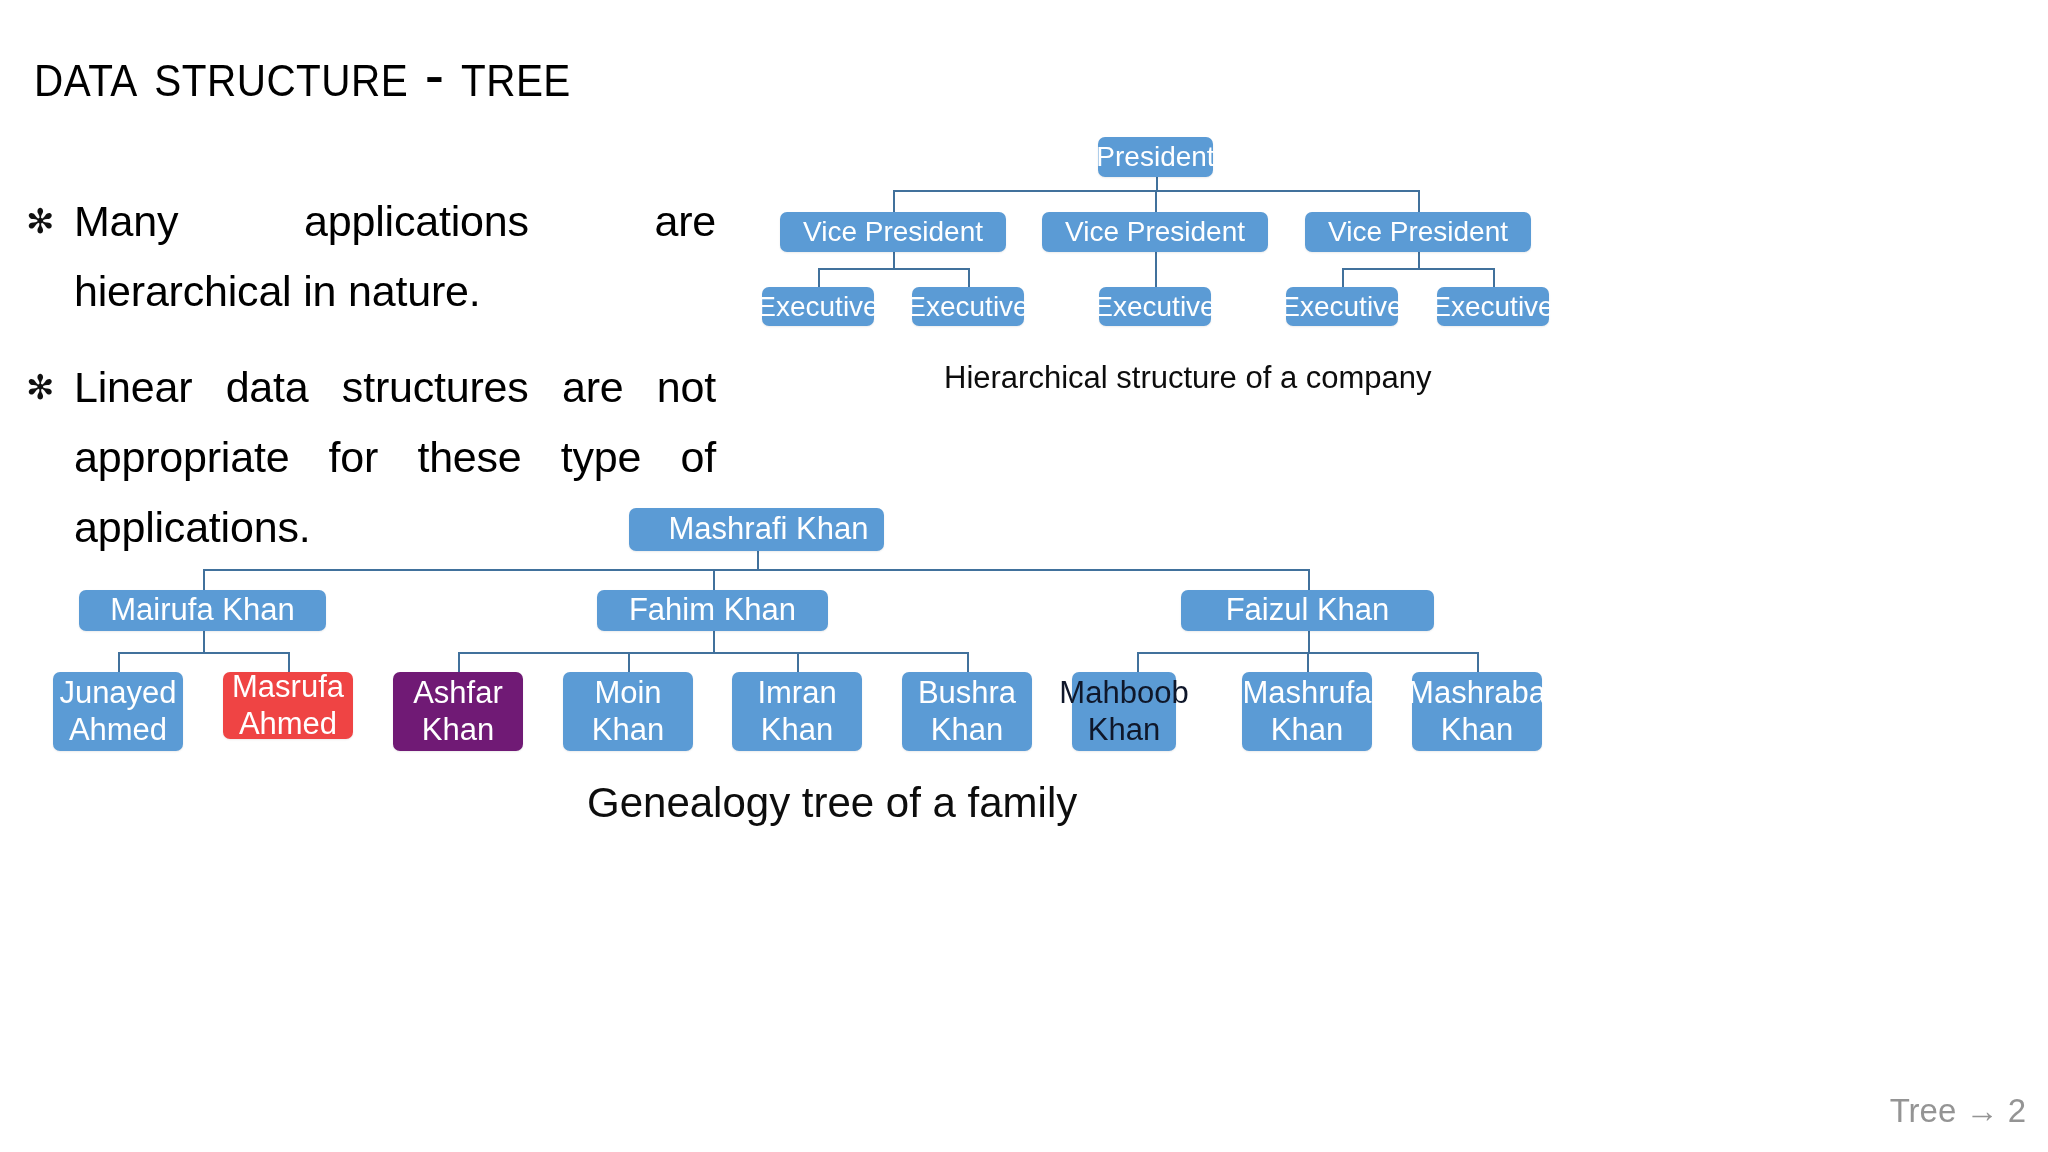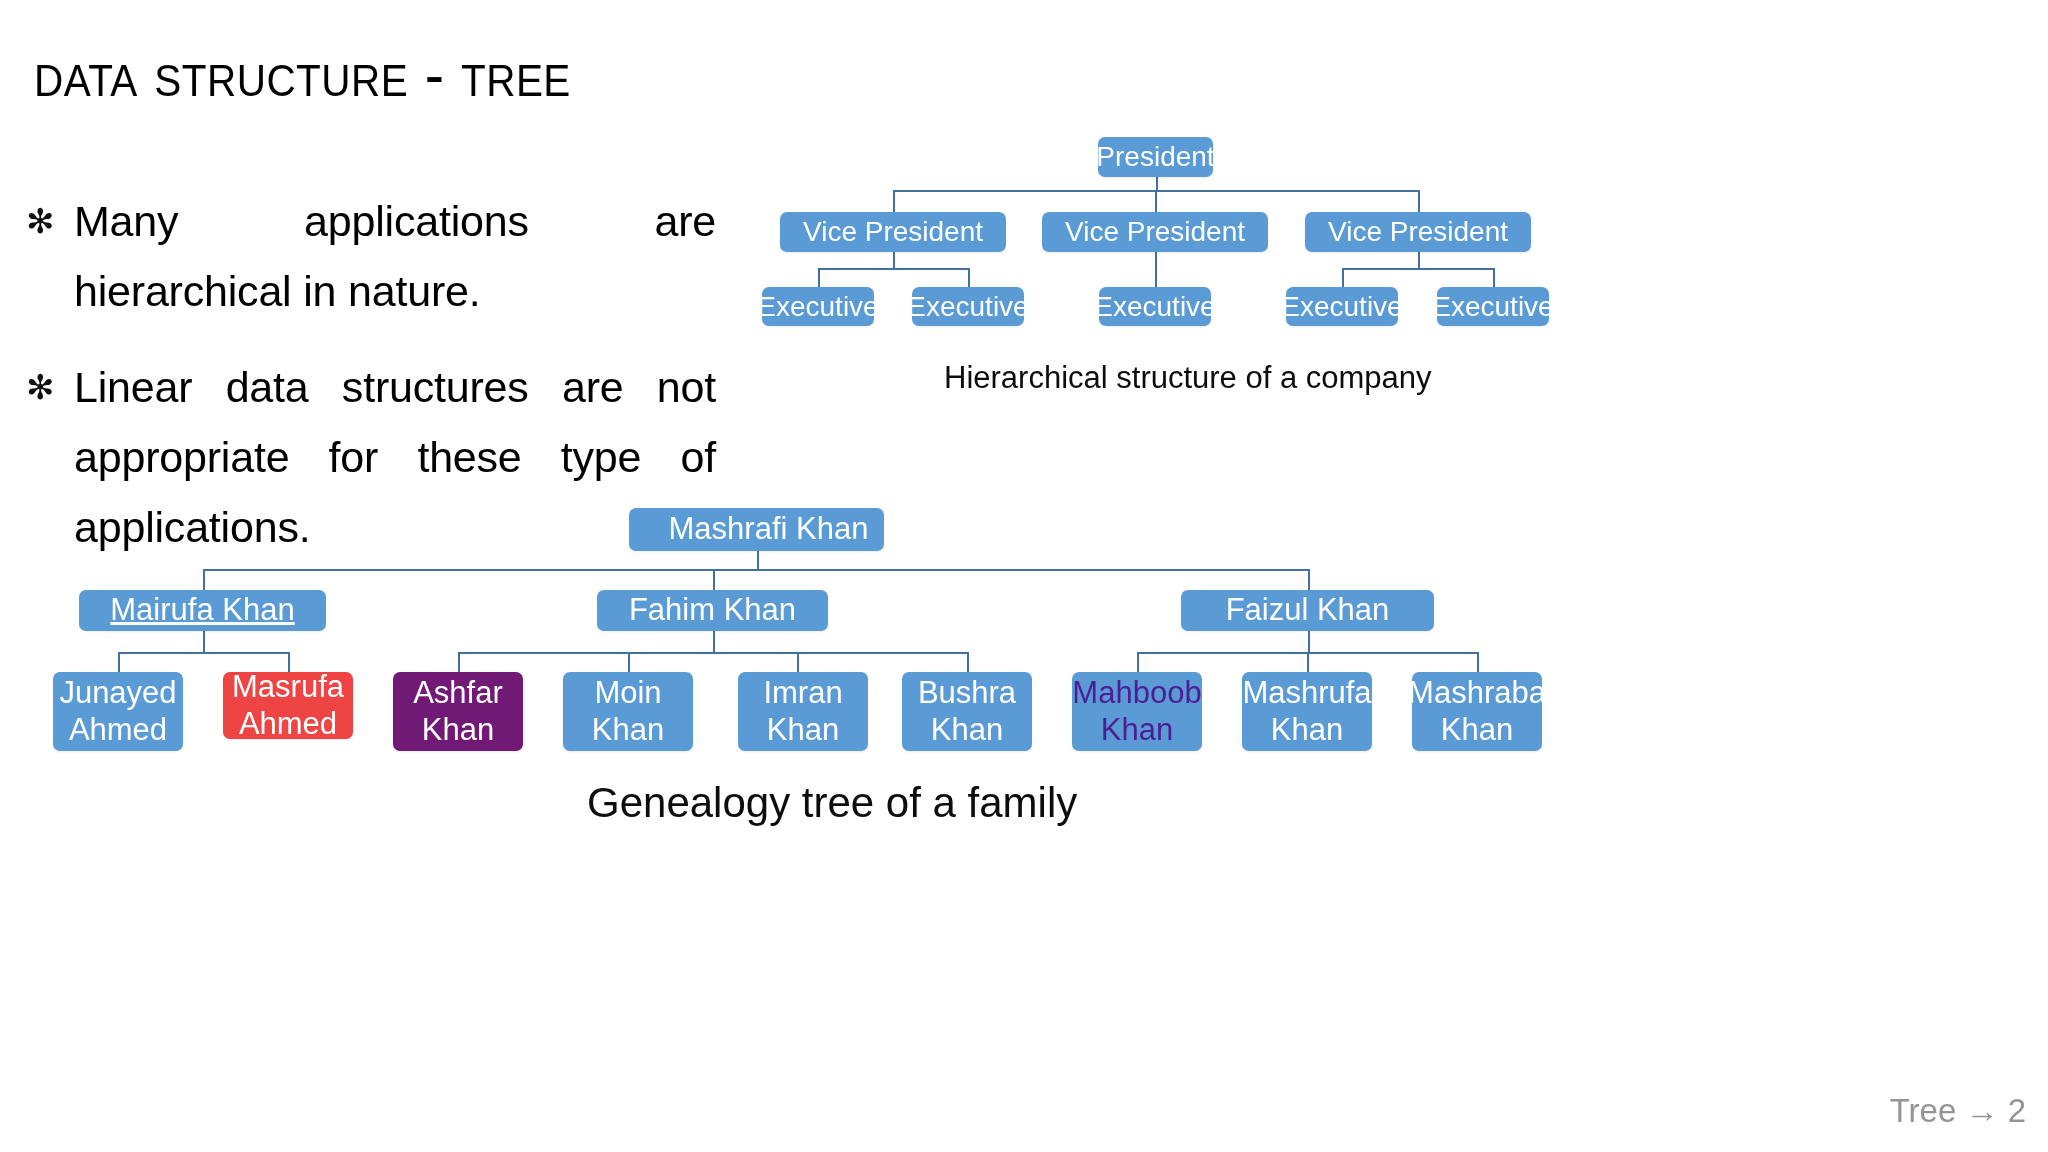--- a/index.html
+++ b/index.html
@@ -176,35 +176,35 @@
         <div class="conn v" style="left: 797px; top: 652px; height: 20px; background: rgb(65, 113, 156);"></div>
         <div class="conn v" style="left: 967px; top: 652px; height: 20px; background: rgb(65, 113, 156);"></div>
         <div class="conn v" style="left: 1308px; top: 631px; height: 21px; background: rgb(65, 113, 156);"></div>
         <div class="conn h" style="left: 1137px; top: 652px; width: 340px; background: rgb(65, 113, 156);"></div>
         <div class="conn v" style="left: 1137px; top: 652px; height: 20px; background: rgb(65, 113, 156);"></div>
         <div class="conn v" style="left: 1307px; top: 652px; height: 20px; background: rgb(65, 113, 156);"></div>
         <div class="conn v" style="left: 1477px; top: 652px; height: 20px; background: rgb(65, 113, 156);"></div>
       </div>
     <div class="node-layer">
         <div class="node" style="left: 629px; top: 508px; width: 255px; height: 43px; background: rgb(91, 155, 213); color: rgb(255, 255, 255); padding-left: 24px;">Mashrafi Khan</div>
-        <div class="node" style="left: 79px; top: 590px; width: 247px; height: 41px; background: rgb(91, 155, 213); color: rgb(255, 255, 255); text-decoration: underline;">Mairufa Khan</div>
+        <div class="node" style="left: 79px; top: 590px; width: 247px; height: 41px; background: rgb(91, 155, 213); color: rgb(255, 255, 255);">Mairufa Khan</div>
         <div class="node" style="left: 597px; top: 590px; width: 231px; height: 41px; background: rgb(91, 155, 213); color: rgb(255, 255, 255);">Fahim Khan</div>
         <div class="node" style="left: 1181px; top: 590px; width: 253px; height: 41px; background: rgb(91, 155, 213); color: rgb(255, 255, 255);">Faizul Khan</div>
         <div class="node" style="left: 53px; top: 672px; width: 130px; height: 79px; background: rgb(91, 155, 213); color: rgb(255, 255, 255);">Junayed
 Ahmed</div>
         <div class="node" style="left: 223px; top: 672px; width: 130px; height: 67px; background: #ef4444; color: rgb(255, 255, 255);">Masrufa
 Ahmed</div>
         <div class="node" style="left: 393px; top: 672px; width: 130px; height: 79px; background: #701a75; color: rgb(255, 255, 255);">Ashfar
 Khan</div>
         <div class="node" style="left: 563px; top: 672px; width: 130px; height: 79px; background: rgb(91, 155, 213); color: rgb(255, 255, 255);">Moin Khan</div>
-        <div class="node" style="left: 732px; top: 672px; width: 130px; height: 79px; background: rgb(91, 155, 213); color: rgb(255, 255, 255); margin-left: 6px;">Imran
+        <div class="node" style="left: 732px; top: 672px; width: 130px; height: 79px; background: rgb(91, 155, 213); color: rgb(255, 255, 255);">Imran
 Khan</div>
         <div class="node" style="left: 902px; top: 672px; width: 130px; height: 79px; background: rgb(91, 155, 213); color: rgb(255, 255, 255);">Bushra
 Khan</div>
-        <div class="node" style="left: 1072px; top: 672px; width: 130px; height: 79px; background: rgb(91, 155, 213); color: #4c1d95;">Mahboob
+        <div class="node" style="left: 1072px; top: 672px; width: 104px; height: 79px; background: rgb(91, 155, 213); color: #0f172a;">Mahboob
 Khan</div>
         <div class="node" style="left: 1242px; top: 672px; width: 130px; height: 79px; background: rgb(91, 155, 213); color: rgb(255, 255, 255);">Mashrufa
 Khan</div>
         <div class="node" style="left: 1412px; top: 672px; width: 130px; height: 79px; background: rgb(91, 155, 213); color: rgb(255, 255, 255);">Mashraba
 Khan</div>
       </div>
     <div class="caption" style="left: 587px; top: 779px;">Genealogy tree of a family</div>
   </div>
 
   <div id="footer">Tree → 2</div>

